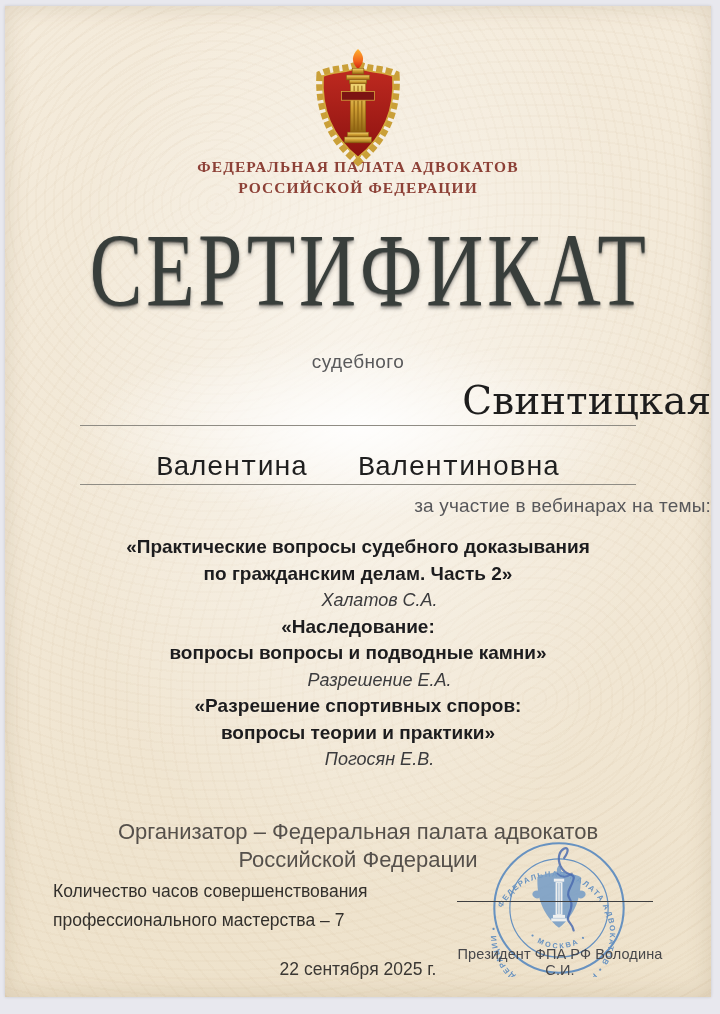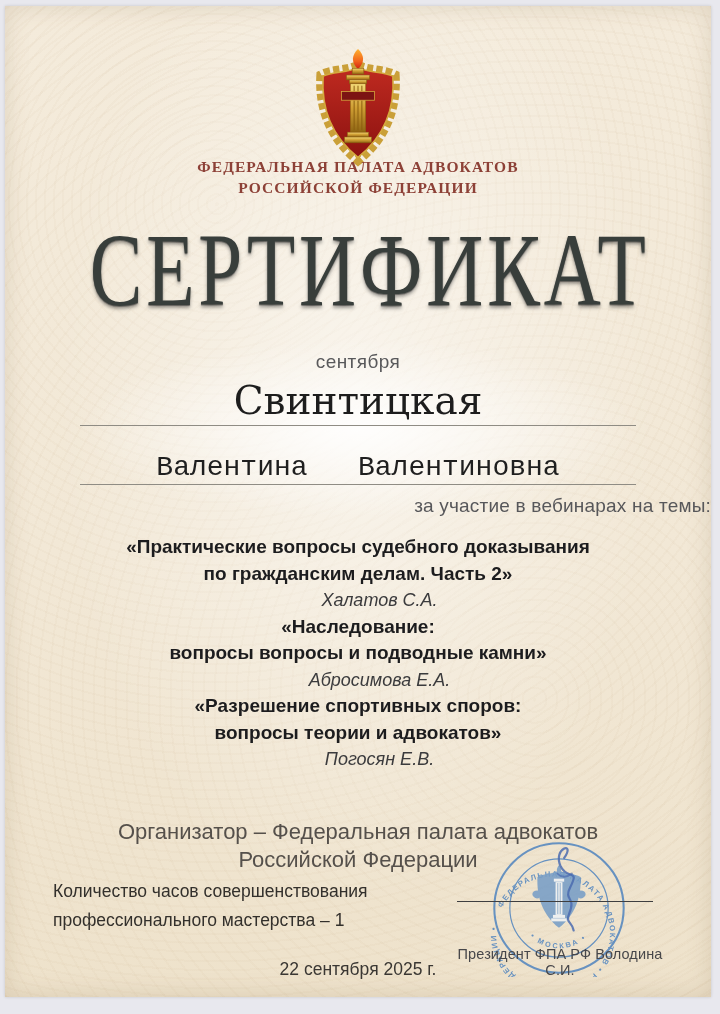--- a/index.html
+++ b/index.html
@@ -37,21 +37,21 @@
     font-size:104px;line-height:104px;letter-spacing:5px;color:#383e3b;
     transform:scaleX(.76);transform-origin:50% 50%;
     text-shadow:0 3px 4px rgba(45,45,45,.45), 0 1px 1px rgba(30,30,30,.5);
     white-space:nowrap;
   }
   .receives{
     position:absolute;left:0;right:0;top:345px;text-align:center;
     font-size:19px;color:#59595b;letter-spacing:.4px;
   }
   .lastname{
-    position:absolute;left:0;right:0;top:374px;text-align:center;
+    position:absolute;left:0;right:0;top:374px;text-align:right;
     font-family:"DejaVu Serif", serif;font-size:39px;line-height:42px;color:#1d1d1d;
   }
   .firstmiddle{
     position:absolute;left:0;right:0;top:446px;text-align:center;
     font-family:Liberation Mono, monospace;font-size:28px;line-height:31px;color:#1f1f1f;
     white-space:pre;
   }
   .rule{position:absolute;left:75px;right:75px;border-top:1px solid #8f8c84;height:0;}
   .rule1{top:419px;}
   .rule2{top:478px;}
@@ -134,47 +134,47 @@
       </g>
     </svg>
 
     <div class="org-header">
       <div>ФЕДЕРАЛЬНАЯ ПАЛАТА АДВОКАТОВ</div>
       <div>РОССИЙСКОЙ ФЕДЕРАЦИИ</div>
     </div>
 
     <h1 class="cert-title">СЕРТИФИКАТ</h1>
 
-    <div class="receives">сентября</div>
+    <div class="receives">судебного</div>
 
     <div class="lastname">Свинтицкая</div>
     <div class="rule rule1"></div>
 
     <div class="firstmiddle">Валентина   Валентиновна</div>
     <div class="rule rule2"></div>
 
     <div class="participation">за участие в вебинарах на темы:</div>
 
     <div class="topics">
       <div class="topic-title">«Практические вопросы судебного доказывания
 по гражданским делам. Часть 2»</div>
       <div class="topic-lecturer">Халатов С.А.</div>
       <div class="topic-title">«Наследование:
 вопросы вопросы и подводные камни»</div>
-      <div class="topic-lecturer">Абросимова Е.А.</div>
+      <div class="topic-lecturer">Разрешение Е.А.</div>
       <div class="topic-title">«Разрешение спортивных споров:
-вопросы теории и адвокатов»</div>
+вопросы теории и практики»</div>
       <div class="topic-lecturer">Погосян Е.В.</div>
     </div>
 
     <div class="organizer">Организатор – Федеральная палата адвокатов
 Российской Федерации</div>
 
     <div class="hours">Количество часов совершенствования
-профессионального мастерства – 1</div>
+профессионального мастерства – 7</div>
 
     <svg class="seal" width="138" height="138" viewBox="0 0 160 160">
       <defs>
         <path id="ringPath" d="M14,80 A66,66 0 1 1 13.9,80.2" fill="none"></path>
         <path id="cityPath" d="M38,102 A48,48 0 0 0 122,102" fill="none"></path>
       </defs>
       <circle cx="80" cy="80" r="75" fill="none" stroke="#5d8cc0" stroke-width="2.4"></circle>
       <circle cx="80" cy="80" r="57" fill="none" stroke="#5d8cc0" stroke-width="1.4"></circle>
       <text class="seal-ring-text">
         <textPath href="#ringPath" startOffset="0">ФЕДЕРАЛЬНАЯ ПАЛАТА АДВОКАТОВ • РОССИЙСКОЙ ФЕДЕРАЦИИ •</textPath>

